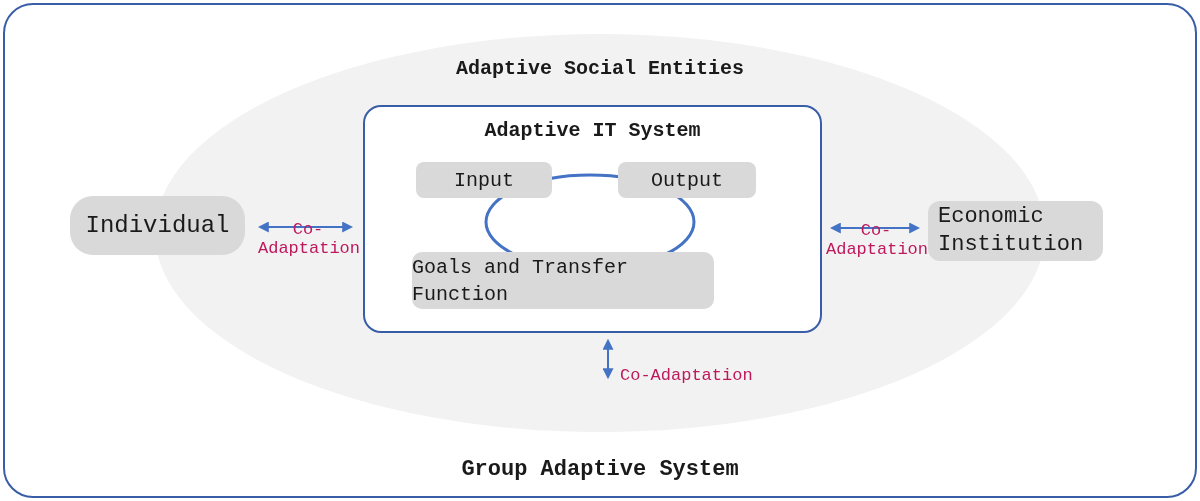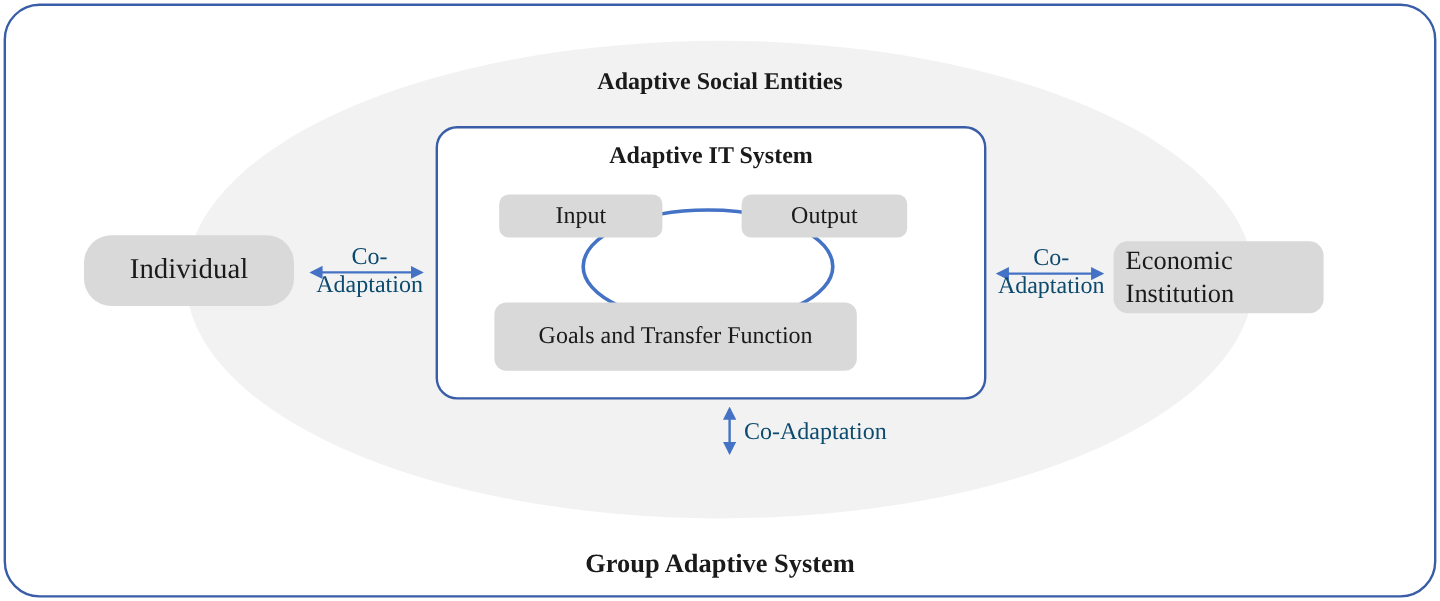--- a/index.html
+++ b/index.html
@@ -1,18 +1,18 @@
 <!DOCTYPE html>
 <html><head>
 <meta charset="utf-8">
 <style>
   html,body{margin:0;padding:0;background:#ffffff;}
   #stage{
     position:relative;width:1200px;height:501px;background:#ffffff;overflow:hidden;
-    font-family:Liberation Serif, serif;color:var(--text,#1a1a1a);
+    font-family:Liberation Mono, monospace;color:var(--text,#1a1a1a);
   }
   .abs{position:absolute;box-sizing:border-box;}
   #outer-frame{
     left:3px;top:3px;width:1194px;height:495px;
     border:2px solid var(--border-blue);border-radius:30px;background:transparent;
   }
   #social-ellipse{
     left:155px;top:34px;width:890px;height:398px;border-radius:50%;
     background:var(--ellipse-gray);
   }
@@ -29,21 +29,21 @@
   }
   #box-input{left:416px;top:162px;width:136px;height:36px;border-radius:8px;font-size:20px;}
   #box-output{left:618px;top:162px;width:138px;height:36px;border-radius:8px;font-size:20px;}
   #box-adjustment{left:412px;top:252px;width:302px;height:57px;border-radius:10px;
     font-size:20px;line-height:27px;flex-direction:column;}
   #box-individual{left:70px;top:196px;width:175px;height:59px;border-radius:23px;font-size:24px;}
   #box-economic{left:928px;top:201px;width:175px;height:60px;border-radius:12px;
     font-size:22px;line-height:28px;padding:0 10px;}
   #box-team{left:521px;top:382px;width:173px;height:54px;border-radius:12px;font-size:24px;}
   #hybrid-title{left:0;top:457px;width:1200px;text-align:center;font-weight:bold;font-size:22px;}
-  .coadapt{font-size:20px;color:#0c4a6e;}
+  .coadapt{font-size:17px;color:#be185d;margin-top:17px;}
   #label-co-left{left:258px;top:203px;width:100px;text-align:center;}
   #label-co-right{left:826px;top:204px;width:100px;text-align:center;}
   #label-co-bottom{left:620px;top:349px;}
 </style>
 </head>
 <body>
 
 <div id="stage" style="--border-blue: #3a5da8; --accent-blue: #4472c4; --box-gray: #d9d9d9; --ellipse-gray: #f2f2f2; --text: #1a1a1a;">
 
   <div class="abs" id="social-ellipse"></div>

